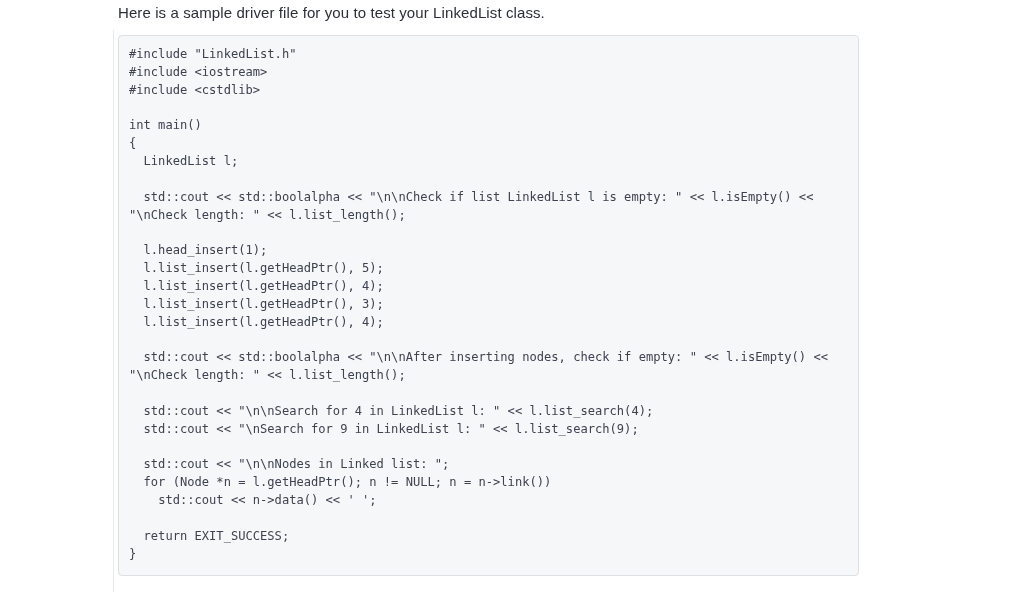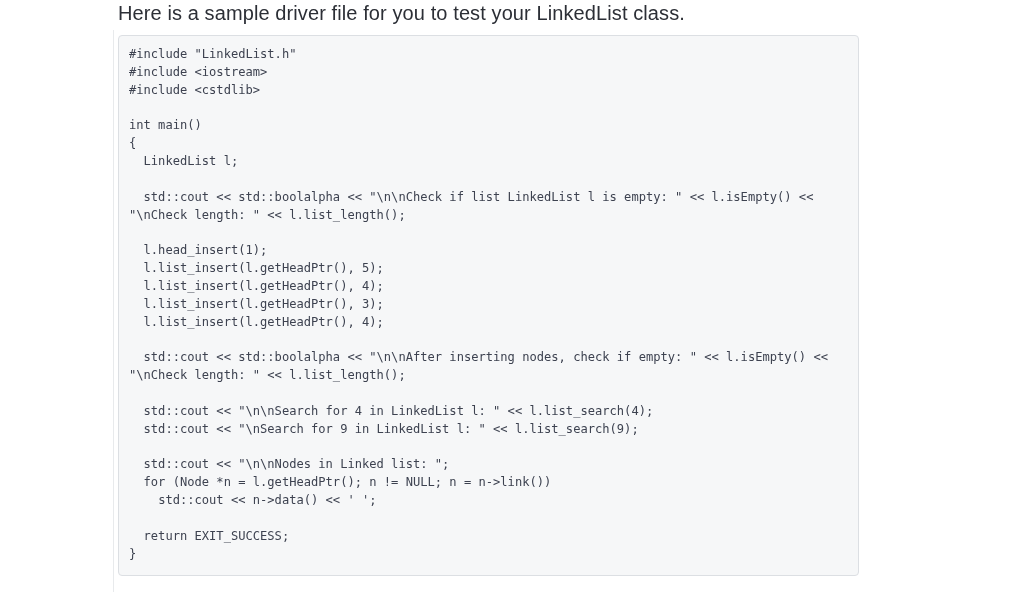--- a/index.html
+++ b/index.html
@@ -36,21 +36,21 @@
     position: absolute;
     left: 118px;
     top: 0;
     width: 880px;
   }
 
   .intro-text {
     margin: 0;
     padding: 0;
     font-family: "Liberation Sans", sans-serif;
-    font-size: 20px;
+    font-size: 15px;
     line-height: 26px;
     color: #2c2f36;
     letter-spacing: 0.1px;
     white-space: nowrap;
   }
 
   .code-block {
     margin-top: 9px;
     width: 715px;
     background: #f6f7f8;

